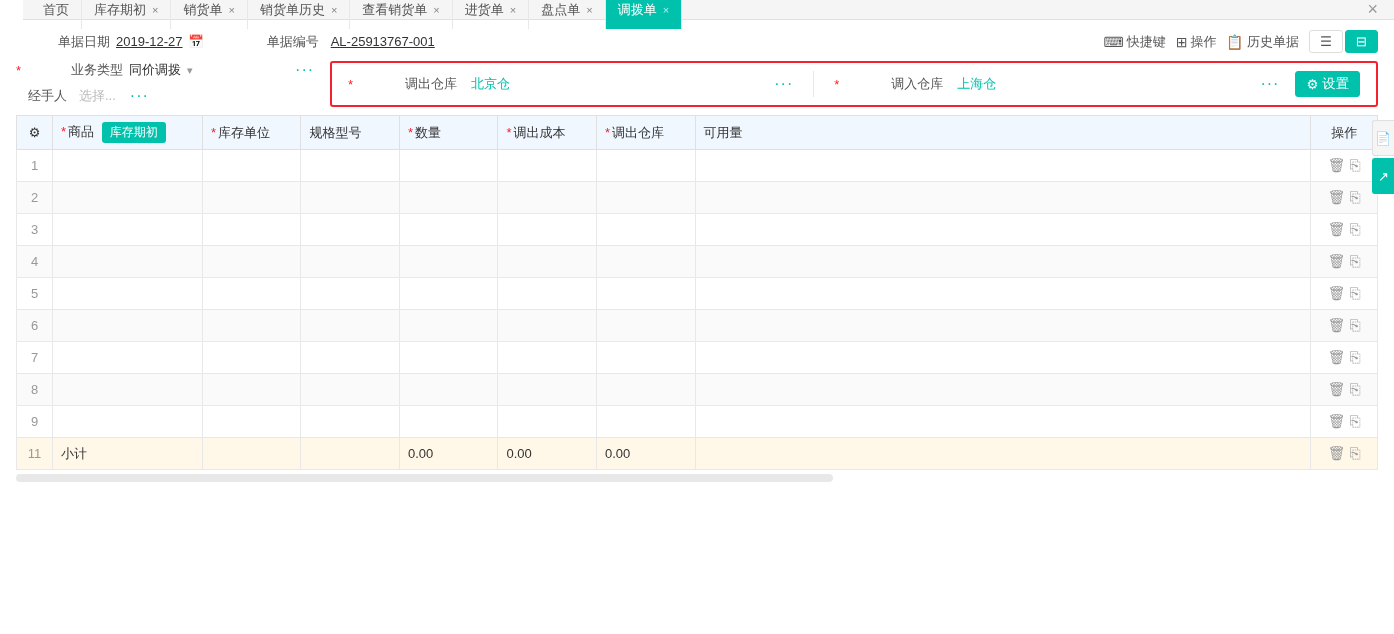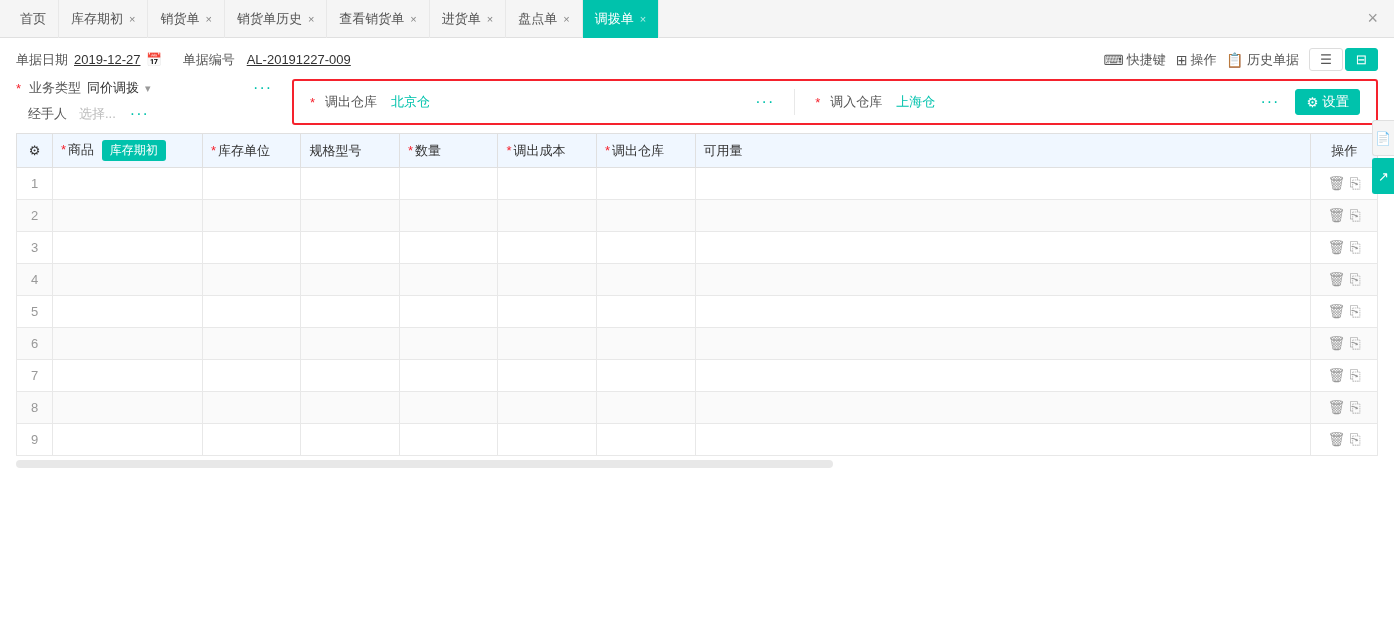--- a/index.html
+++ b/index.html
@@ -4,23 +4,24 @@
   <style>
     * { box-sizing: border-box; margin: 0; padding: 0; }
     body { font-family: "Microsoft YaHei", "PingFang SC", Arial, sans-serif; font-size: 13px; color: #333; background: #fff; overflow: hidden; }
 
     
     .tab-bar {
       display: flex;
       align-items: center;
       border-bottom: 1px solid #e0e0e0;
       background: #f5f5f5;
-      height: 38px;
+      height: 20px;
       padding: 0 8px;
       position: relative;
+      margin-left: 23px;
     }
     .tab-item {
       display: flex;
       align-items: center;
       padding: 0 12px;
       height: 38px;
       cursor: pointer;
       color: #555;
       font-size: 13px;
       border-right: 1px solid #e8e8e8;
@@ -82,21 +83,21 @@
       display: flex;
       align-items: center;
       gap: 4px;
     }
     .form-field {
       display: flex;
       align-items: center;
       gap: 6px;
     }
     .required-star { color: #f5222d; margin-right: 2px; }
-    .field-label { color: #555; font-size: 13px; }
+    .field-label { color: #555; font-size: 13px; margin-left: 42px; }
     .field-value { color: #333; font-size: 13px; text-decoration: underline; }
     .field-select {
       display: flex;
       align-items: center;
       gap: 6px;
       min-width: 160px;
       cursor: pointer;
     }
     .field-select .chevron { color: #999; font-size: 11px; }
     .field-more { color: #00c2ac; cursor: pointer; font-size: 16px; letter-spacing: 1px; }
@@ -258,21 +259,21 @@
 <div class="top-form-area">
 
   <div class="top-row1">
     <div class="form-field">
       <span class="field-label">单据日期</span>
       <span class="field-value">2019-12-27</span>
       <span class="calendar-icon">📅</span>
     </div>
     <div class="form-field" style="margin-left:20px;">
       <span class="field-label">单据编号</span>
-      <span class="field-value" style="margin-left:6px;">AL-20191227-009</span>
+      <span class="field-value" style="margin-left:6px;">AL-25913767-001</span>
     </div>
     <div class="header-actions">
       <div class="action-btn">
         <span class="action-icon">⌨</span>
         <span>快捷键</span>
       </div>
       <div class="action-btn">
         <span class="action-icon">⊞</span>
         <span>操作</span>
       </div>
@@ -456,20 +457,31 @@
           <td class="row-num">9</td>
           <td style="min-width: 120px;"></td>
           <td style="min-width: 80px;"></td>
           <td style="min-width: 80px;"></td>
           <td style="min-width: 80px;"></td>
           <td style="min-width: 80px;"></td>
           <td style="min-width: 80px;"></td>
           <td style="min-width: 500px;"></td>
           <td class="ops"><span class="op-icon" title="删除">🗑</span><span class="op-icon" title="复制">⎘</span></td>
         </tr>
+        <tr class="subtotal">
+          <td class="row-num">11</td>
+          <td style="min-width: 120px;">小计</td>
+          <td style="min-width: 80px;"></td>
+          <td style="min-width: 80px;"></td>
+          <td style="min-width: 80px;">0.00</td>
+          <td style="min-width: 80px;">0.00</td>
+          <td style="min-width: 80px;">0.00</td>
+          <td style="min-width: 500px;"></td>
+          <td class="ops"><span class="op-icon" title="删除">🗑</span><span class="op-icon" title="复制">⎘</span></td>
+        </tr>
       </tbody>
   </table>
 </div>
 
 <div style="position:fixed;right:0;top:120px;display:flex;flex-direction:column;gap:2px;z-index:10;">
   <div style="width:22px;height:36px;background:#f5f5f5;border:1px solid #e0e0e0;border-right:none;display:flex;align-items:center;justify-content:center;cursor:pointer;color:#999;font-size:13px;border-radius:3px 0 0 3px;">
     <span>📄</span>
   </div>
   <div style="width:22px;height:36px;background:#00c2ac;border:1px solid #00c2ac;border-right:none;display:flex;align-items:center;justify-content:center;cursor:pointer;color:#fff;font-size:13px;border-radius:3px 0 0 3px;">
     <span>↗</span>

